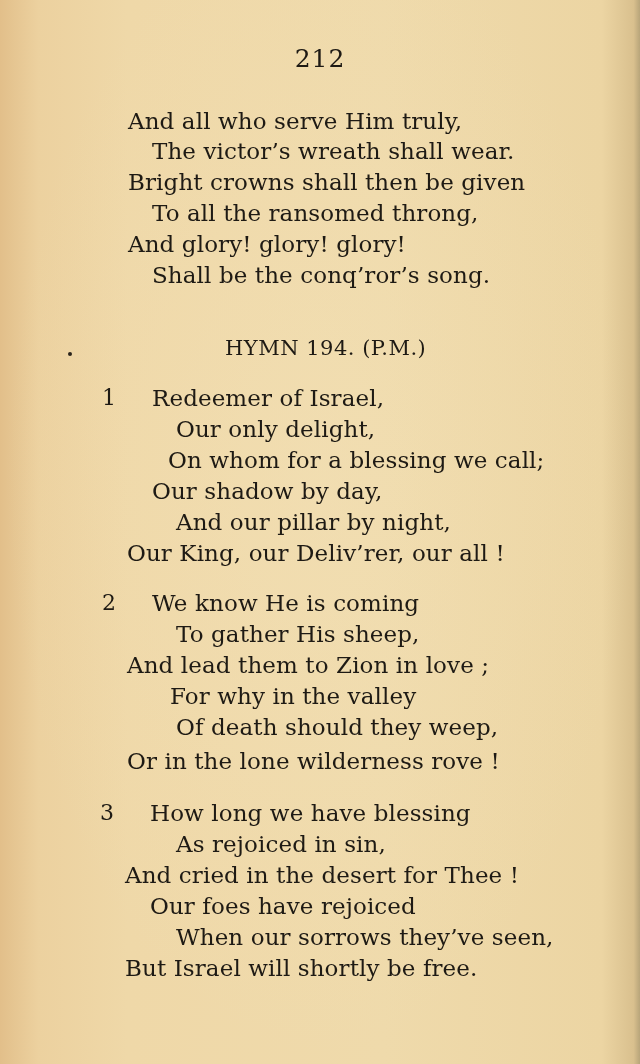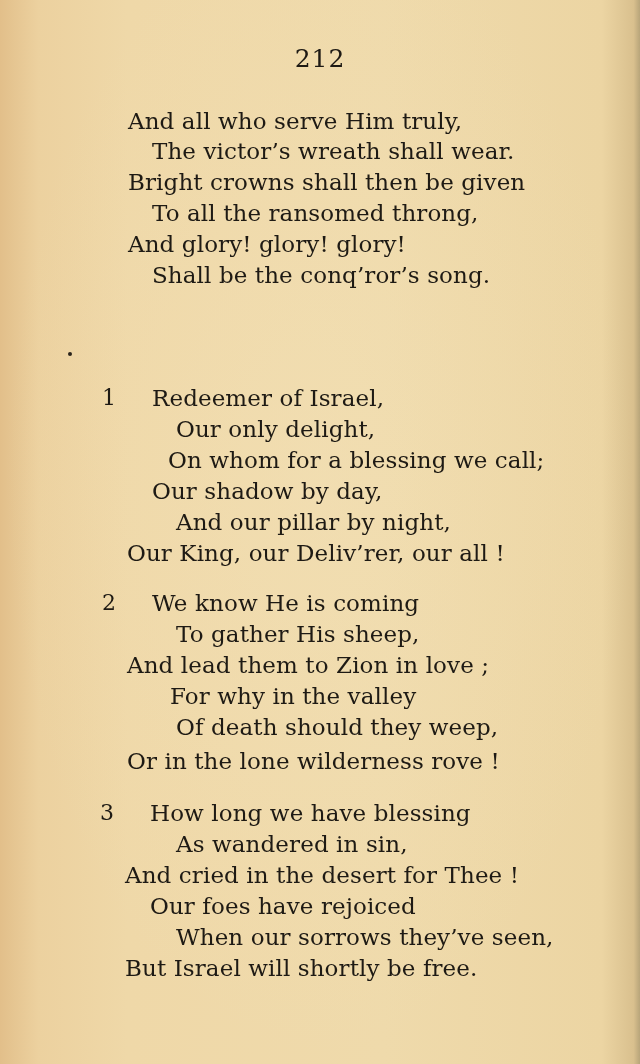--- a/index.html
+++ b/index.html
@@ -72,20 +72,21 @@
 
   <div>
     <div class="line" style="top:106px;left:128px;">And all who serve Him truly,</div>
     <div class="line" style="top:136px;left:152px;">The victor’s wreath shall wear.</div>
     <div class="line" style="top:167px;left:128px;">Bright crowns shall then be given</div>
     <div class="line" style="top:198px;left:152px;">To all the ransomed throng,</div>
     <div class="line" style="top:229px;left:128px;">And glory! glory! glory!</div>
     <div class="line" style="top:260px;left:152px;">Shall be the conq’ror’s song.</div>
   </div>
 
+  <div class="hymn-title">HYMN 194.  (P.M.)</div>
   <div class="speck" style="top:352px;left:68px;"></div>
 
   <div>
     <div class="verse-num" style="top:383px;left:102px;">1</div>
     <div class="line" style="top:383px;left:152px;">Redeemer of Israel,</div>
     <div class="line" style="top:414px;left:176px;">Our only delight,</div>
     <div class="line" style="top:445px;left:127px;margin-left:41px;">On whom for a blessing we call;</div>
     <div class="line" style="top:476px;left:152px;">Our shadow by day,</div>
     <div class="line" style="top:507px;left:176px;">And our pillar by night,</div>
     <div class="line" style="top:538px;left:127px;">Our King, our Deliv’rer, our all !</div>
@@ -97,20 +98,20 @@
     <div class="line" style="top:619px;left:176px;">To gather His sheep,</div>
     <div class="line" style="top:650px;left:127px;">And lead them to Zion in love ;</div>
     <div class="line" style="top:681px;left:150px;margin-left:20px;">For why in the valley</div>
     <div class="line" style="top:712px;left:176px;">Of death should they weep,</div>
     <div class="line" style="top:746px;left:127px;">Or in the lone wilderness rove !</div>
   </div>
 
   <div>
     <div class="verse-num" style="top:798px;left:100px;">3</div>
     <div class="line" style="top:798px;left:150px;">How long we have  blessing</div>
-    <div class="line" style="top:829px;left:176px;">As wandered in sin,</div>
+    <div class="line" style="top:829px;left:176px;">As rejoiced in sin,</div>
     <div class="line" style="top:860px;left:125px;">And cried in the desert for Thee !</div>
     <div class="line" style="top:891px;left:150px;">Our foes have rejoiced</div>
     <div class="line" style="top:922px;left:176px;">When our sorrows they’ve seen,</div>
     <div class="line" style="top:953px;left:125px;">But Israel will shortly be free.</div>
   </div>
 
 </div>
 
 </body></html>

